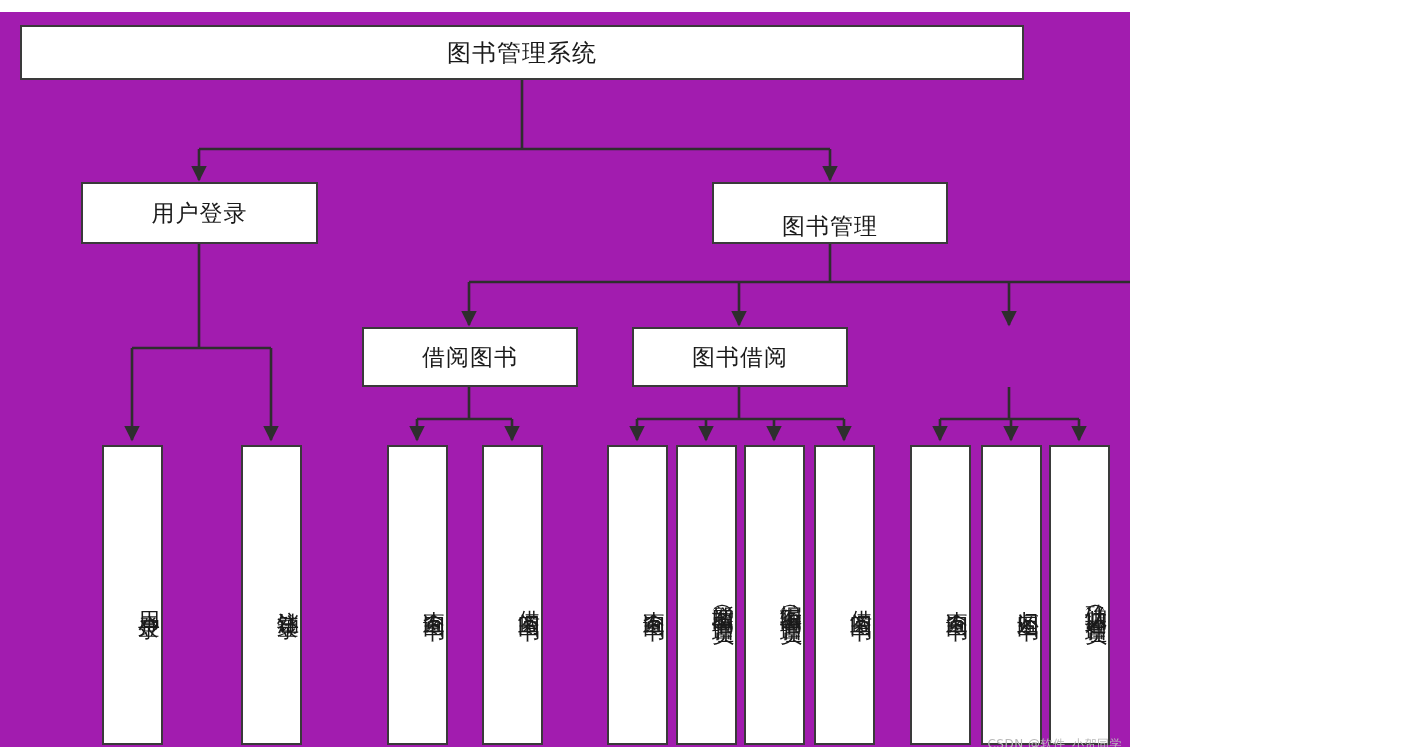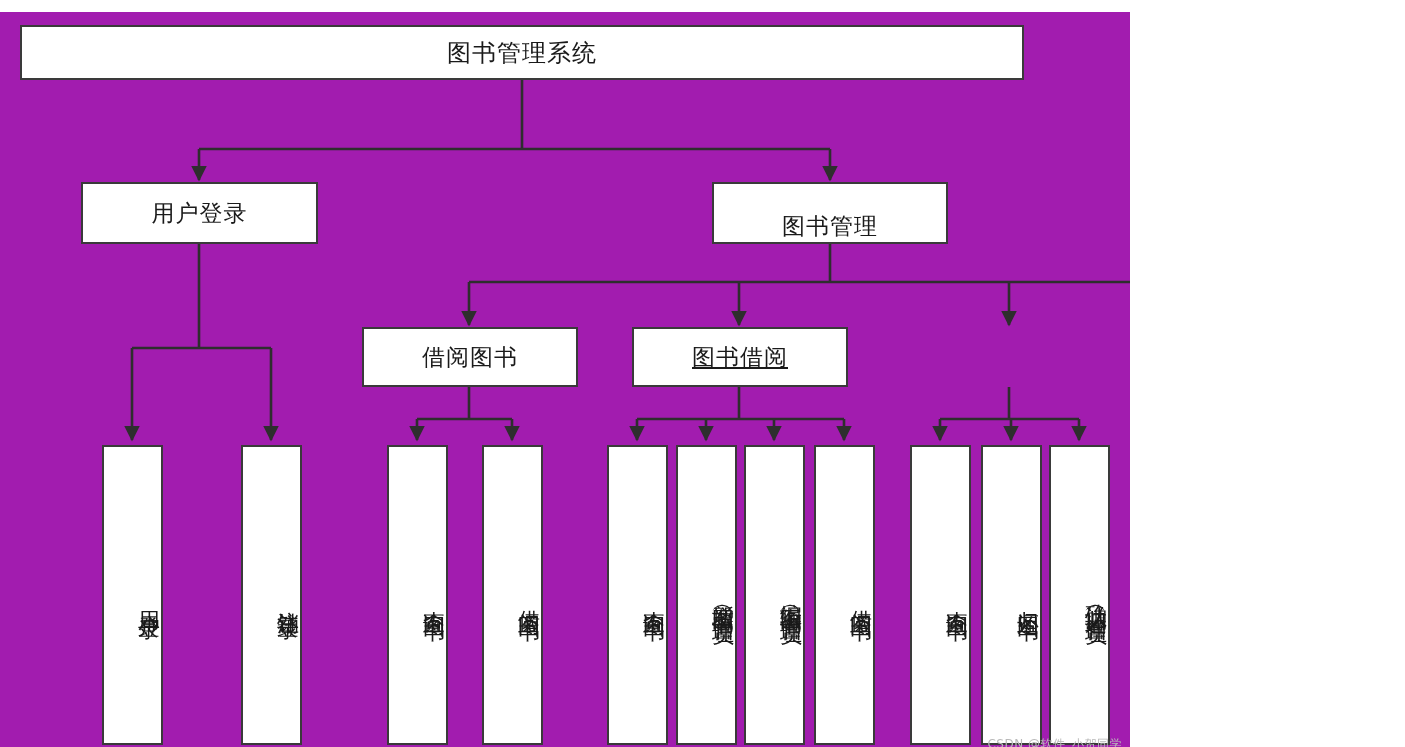--- a/index.html
+++ b/index.html
@@ -128,21 +128,21 @@
   <div class="node h" style="left:81px; top:170px; width:237px; height:62px;">
     <span>用户登录</span>
   </div>
   <div class="node h" style="left:712px; top:170px; width:236px; height:62px;align-items:flex-end;">
     <span>图书管理</span>
   </div>
 
   <div class="node h" style="left:362px; top:315px; width:216px; height:60px;">
     <span>借阅图书</span>
   </div>
-  <div class="node h" style="left:632px; top:315px; width:216px; height:60px;text-decoration:underline;">
+  <div class="node h" style="left:632px; top:315px; width:216px; height:60px;">
     <span>图书借阅</span>
   </div>
 
   <div class="node v" style="left:102px; top:433px; width:61px; height:300px;">
     <span class="vtext">用户登录</span>
   </div>
   <div class="node v" style="left:241px; top:433px; width:61px; height:300px;">
     <span class="vtext">注销登录</span>
   </div>
 

